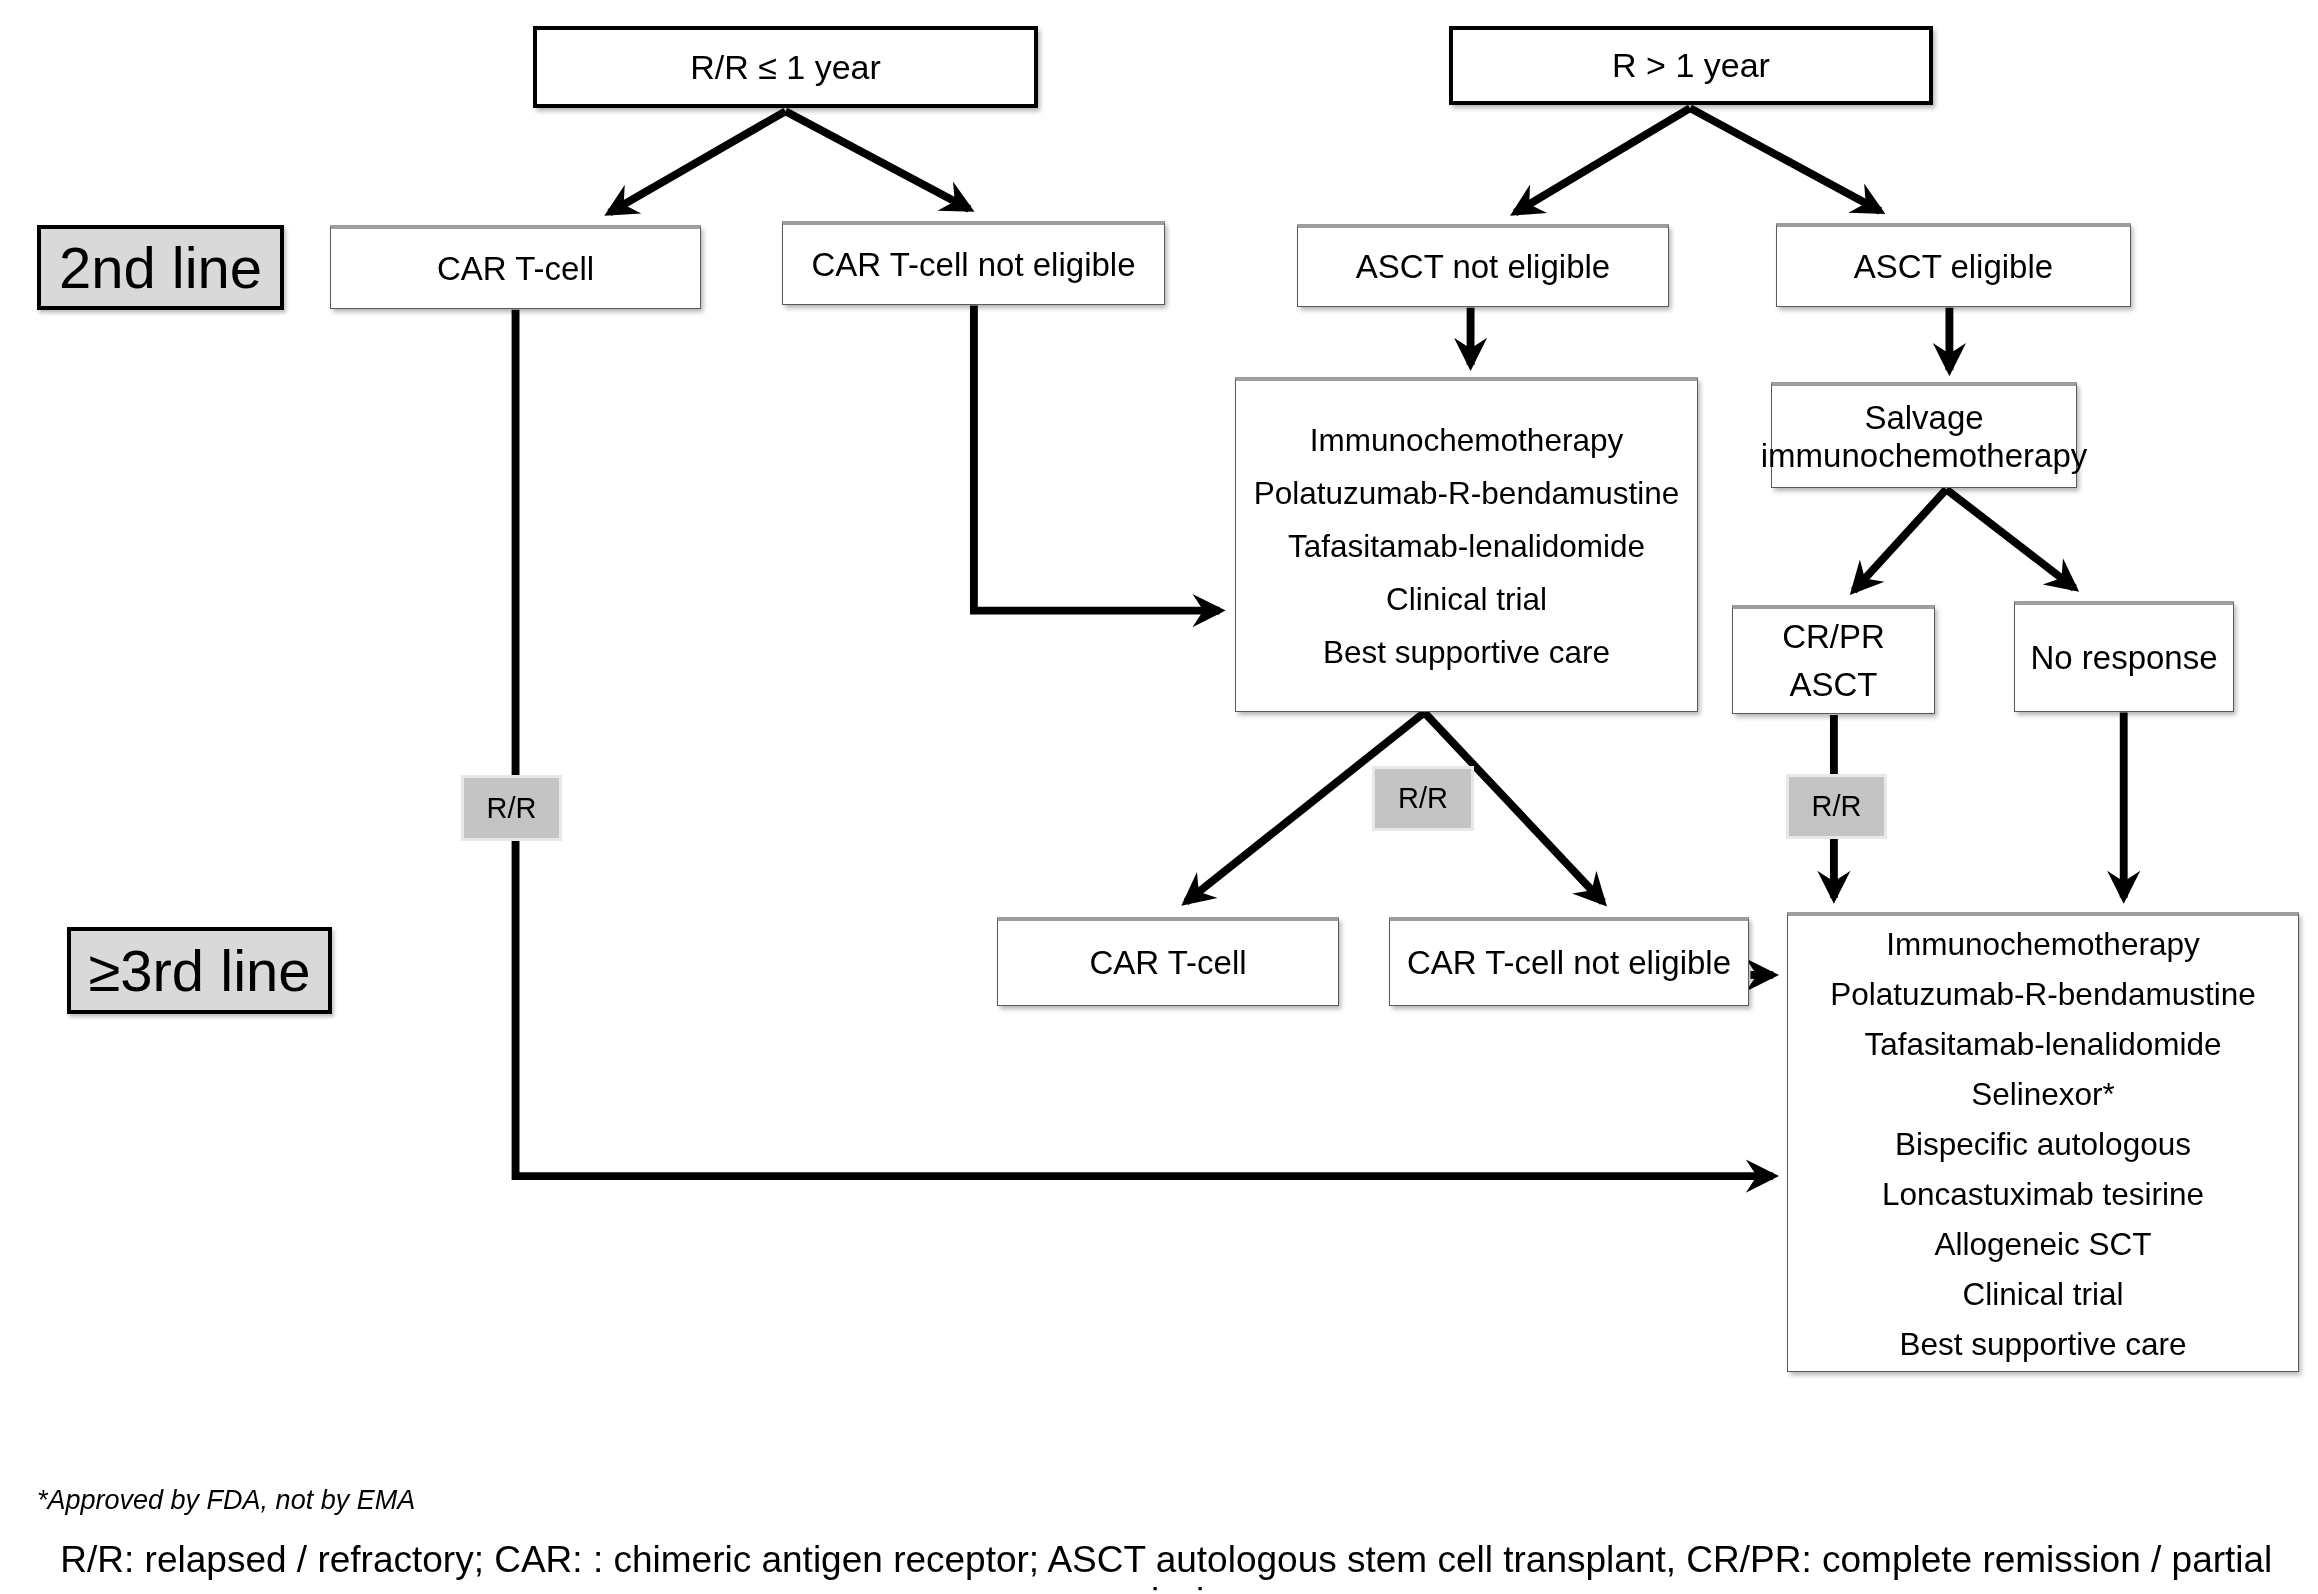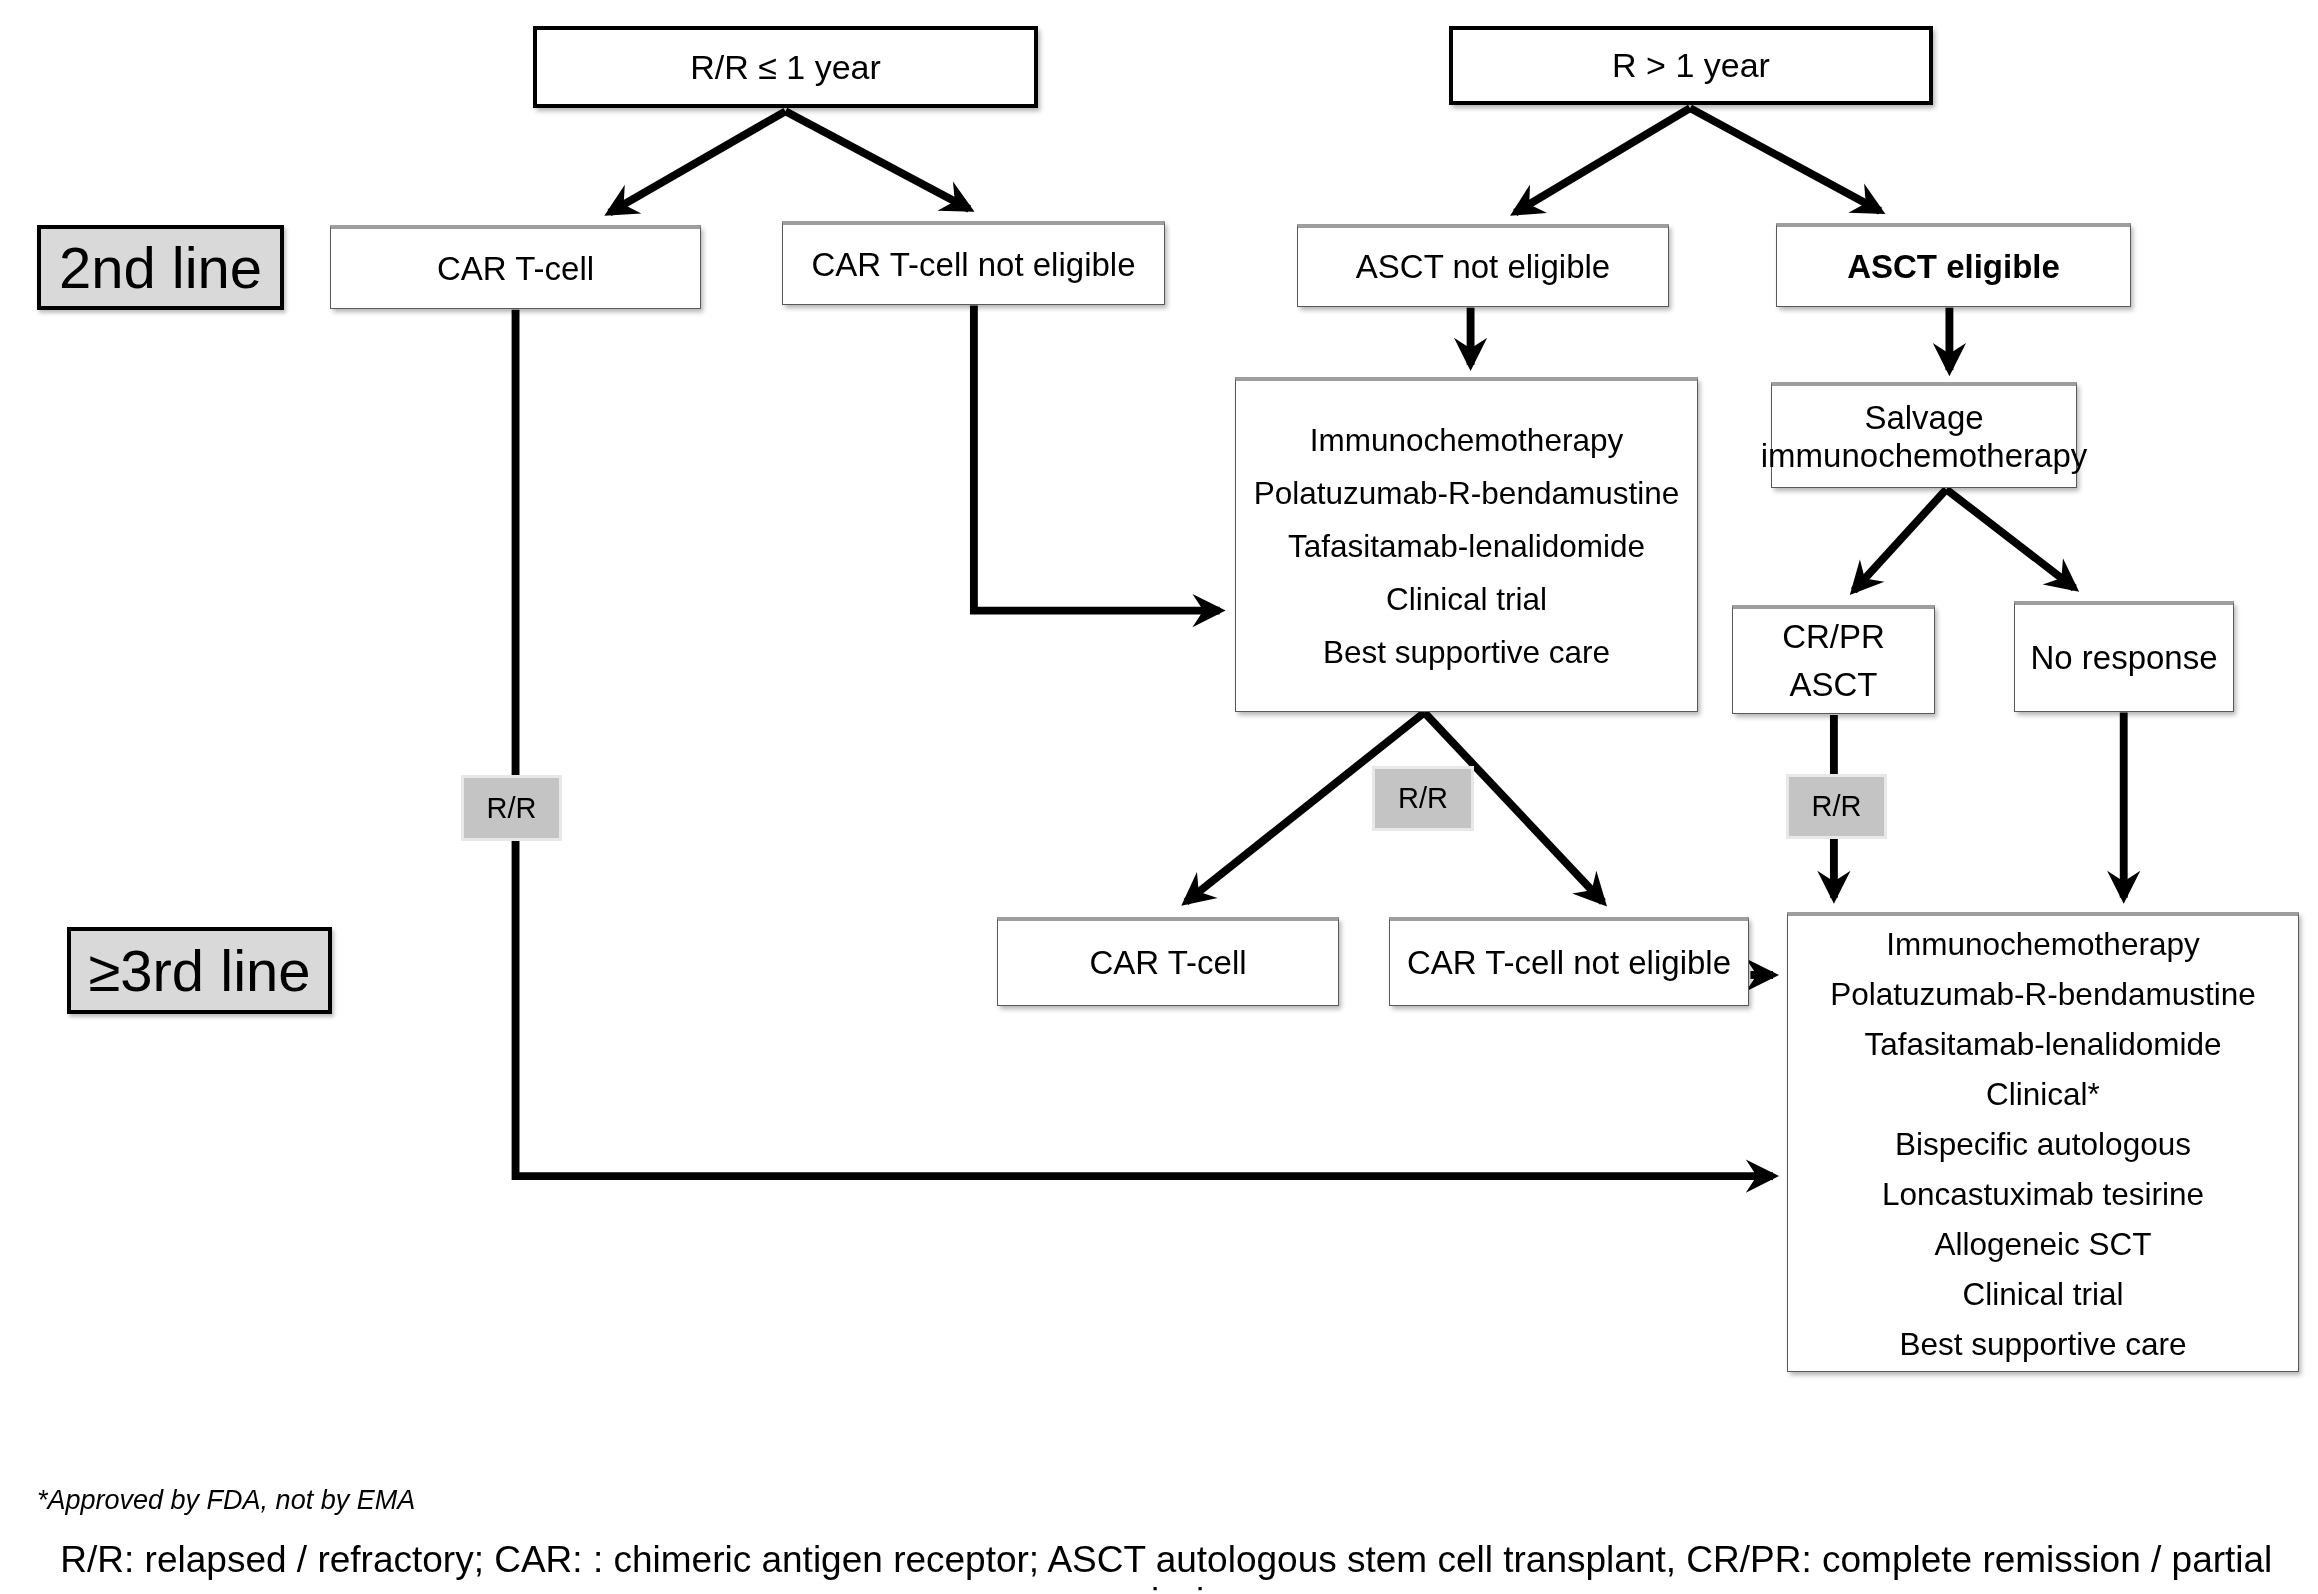--- a/index.html
+++ b/index.html
@@ -77,21 +77,21 @@
     <line class="arrow" x1="3492" y1="1362" x2="3492" y2="1710" marker-end="url(#ah)"></line>
     <line class="arrow" x1="4044" y1="1357" x2="4044" y2="1710" marker-end="url(#ah)"></line>
     <line class="arrow" x1="3333" y1="1857" x2="3376" y2="1857" marker-end="url(#ah)"></line>
     <polyline class="arrow" points="981,590 981,2240 3376,2240" marker-end="url(#ah)"></polyline>
   </svg>
 
   <div class="stage" style="left:37px;top:225px;width:247px;height:85px;">2nd line</div>
   <div class="node" style="left:330px;top:225px;width:371px;height:84px;">CAR T-cell</div>
   <div class="node" style="left:782px;top:221px;width:383px;height:84px;">CAR T-cell not eligible</div>
   <div class="node" style="left:1297px;top:224px;width:372px;height:83px;">ASCT not eligible</div>
-  <div class="node" style="left:1776px;top:223px;width:355px;height:84px;font-weight:bold;">ASCT eligible</div>
+  <div class="node" style="left:1776px;top:223px;width:355px;height:84px;">ASCT eligible</div>
 
   <div class="node" style="left:1235px;top:377px;width:463px;height:335px;">
     <ul class="optlist mid">
       <li>Immunochemotherapy</li>
       <li>Polatuzumab-R-bendamustine</li>
       <li>Tafasitamab-lenalidomide</li>
       <li>Clinical trial</li>
       <li>Best supportive care</li>
     </ul>
   </div>
@@ -110,21 +110,21 @@
 
   <div class="stage" style="left:67px;top:927px;width:265px;height:87px;">≥3rd line</div>
   <div class="node" style="left:997px;top:917px;width:342px;height:89px;">CAR T-cell</div>
   <div class="node" style="left:1389px;top:917px;width:360px;height:89px;">CAR T-cell not eligible</div>
 
   <div class="node" style="left:1787px;top:912px;width:512px;height:460px;">
     <ul class="optlist big">
       <li>Immunochemotherapy</li>
       <li>Polatuzumab-R-bendamustine</li>
       <li>Tafasitamab-lenalidomide</li>
-      <li>Clinical*</li>
+      <li>Selinexor*</li>
       <li>Bispecific autologous</li>
       <li>Loncastuximab tesirine</li>
       <li>Allogeneic SCT</li>
       <li>Clinical trial</li>
       <li>Best supportive care</li>
     </ul>
   </div>
 
   <div class="fn1">*Approved by FDA, not by EMA</div>
   <div class="fn2">R/R: relapsed / refractory; CAR: : chimeric antigen receptor; ASCT autologous stem cell transplant, CR/PR: complete remission / partial remission</div>

